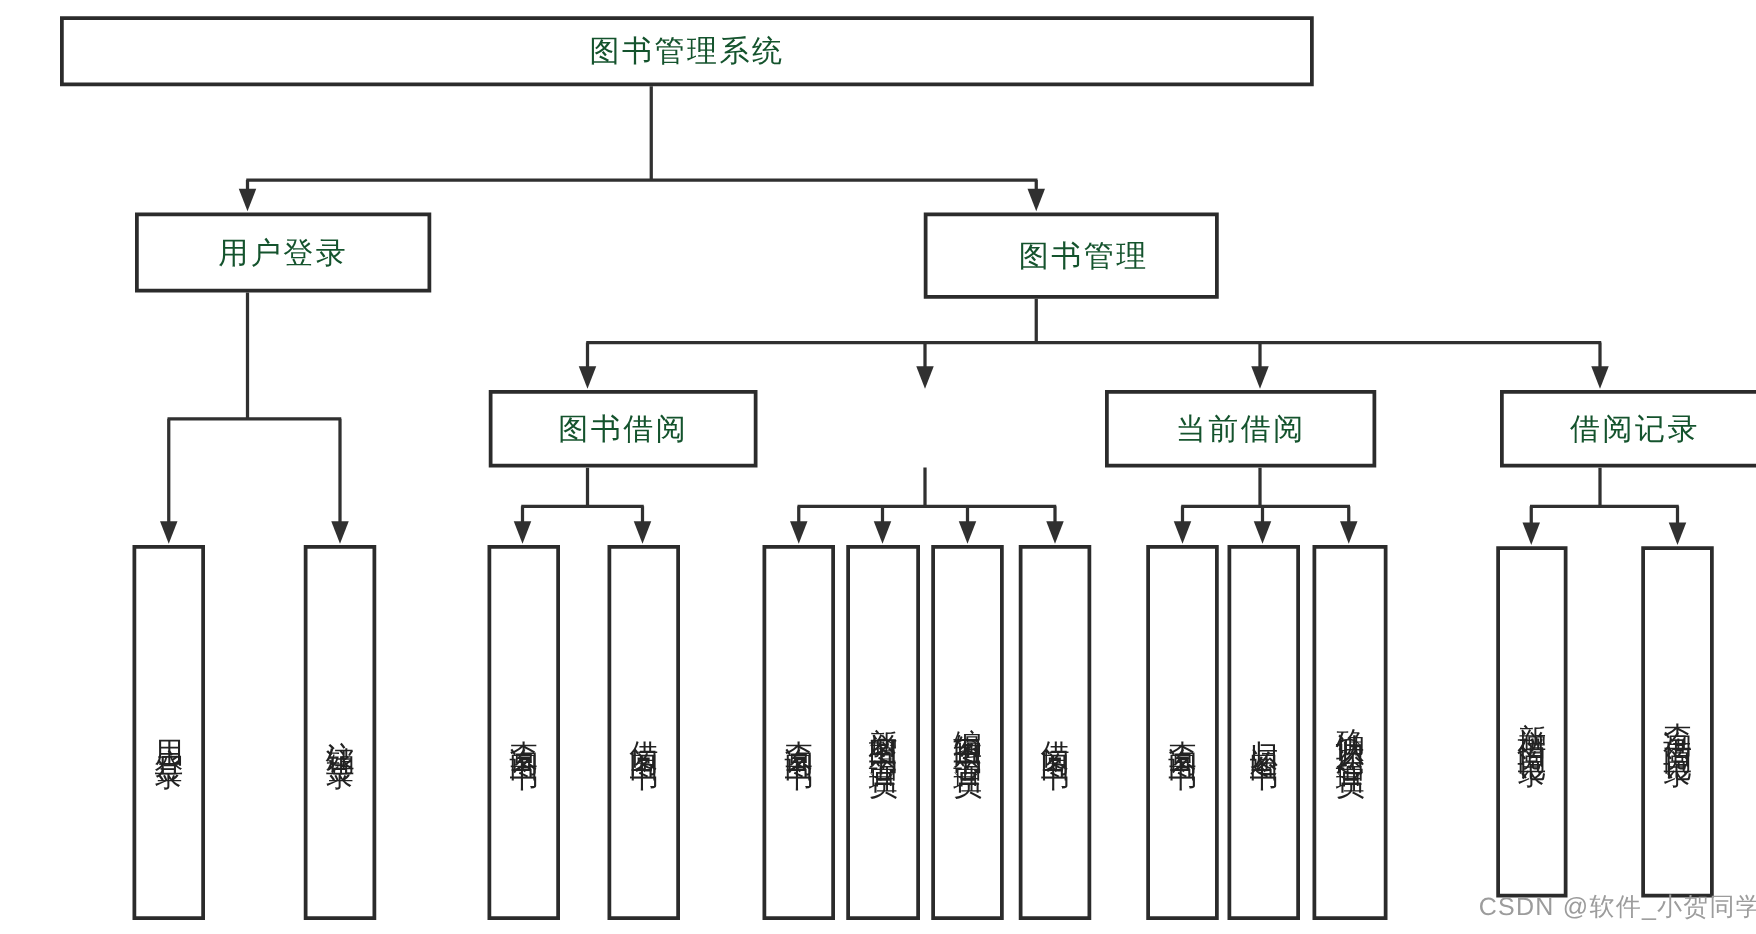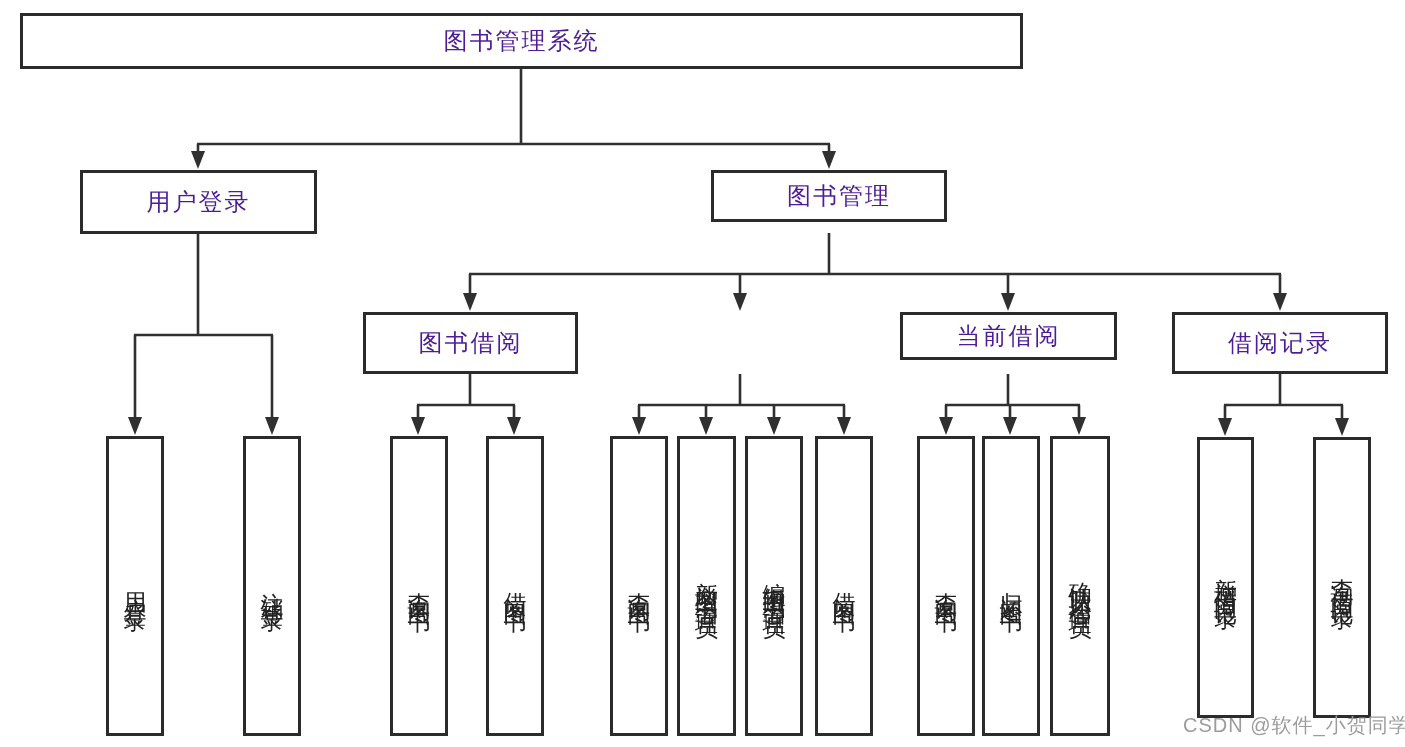--- a/index.html
+++ b/index.html
@@ -8,22 +8,23 @@
     width:1405px;height:747px;
     background:#ffffff;
     font-family:"Liberation Sans","DejaVu Sans",sans-serif;
     overflow:hidden;
   }
   #wires{position:absolute;left:0;top:0;width:1405px;height:747px;}
   .hbox{
     position:absolute;box-sizing:border-box;
     background:#ffffff;border:3px solid #2b2b2b;
     display:flex;align-items:center;justify-content:center;
-    font-size:24px;letter-spacing:2px;color:#4c1d95;
+    font-size:24px;letter-spacing:2px;color:#14532d;
     white-space:nowrap;
+    margin-left:28px;
   }
   .leaf{
     position:absolute;box-sizing:border-box;
     background:#ffffff;border:3px solid #2b2b2b;
     display:flex;align-items:center;justify-content:center;
     writing-mode:vertical-rl;text-orientation:mixed;
     font-size:23px;letter-spacing:6px;color:#222222;
     line-height:1;
   }
   .watermark{
@@ -73,24 +74,24 @@
       <polygon points="1003,417 1017,417 1010,435"></polygon>
       <polygon points="1072,417 1086,417 1079,435"></polygon>
       <polygon points="1218,418 1232,418 1225,436"></polygon>
       <polygon points="1335,418 1349,418 1342,436"></polygon>
     </g>
   </svg>
 
   <div class="hbox" style="left:20px;top:13px;width:1003px;height:56px;">图书管理系统</div>
 
   <div class="hbox" style="left:80px;top:170px;width:237px;height:64px;">用户登录</div>
-  <div class="hbox" style="left:711px;top:170px;width:236px;height:52px;padding-left:20px;">图书管理</div>
+  <div class="hbox" style="left:711px;top:170px;width:236px;height:69px;padding-left:20px;">图书管理</div>
 
   <div class="hbox" style="left:363px;top:312px;width:215px;height:62px;">图书借阅</div>
-  <div class="hbox" style="left:900px;top:312px;width:217px;height:48px;">当前借阅</div>
+  <div class="hbox" style="left:856px;top:312px;width:217px;height:62px;">当前借阅</div>
   <div class="hbox" style="left:1172px;top:312px;width:216px;height:62px;">借阅记录</div>
 
   <div class="leaf" style="left:106px;top:436px;width:58px;height:300px;">用户登录</div>
   <div class="leaf" style="left:243px;top:436px;width:58px;height:300px;">注销登录</div>
 
   <div class="leaf" style="left:390px;top:436px;width:58px;height:300px;">查询图书</div>
   <div class="leaf" style="left:486px;top:436px;width:58px;height:300px;">借阅图书</div>
 
   <div class="leaf" style="left:610px;top:436px;width:58px;height:300px;">查询图书</div>
   <div class="leaf" style="left:677px;top:436px;width:59px;height:300px;letter-spacing:5px;">新增图书（管理员）</div>

